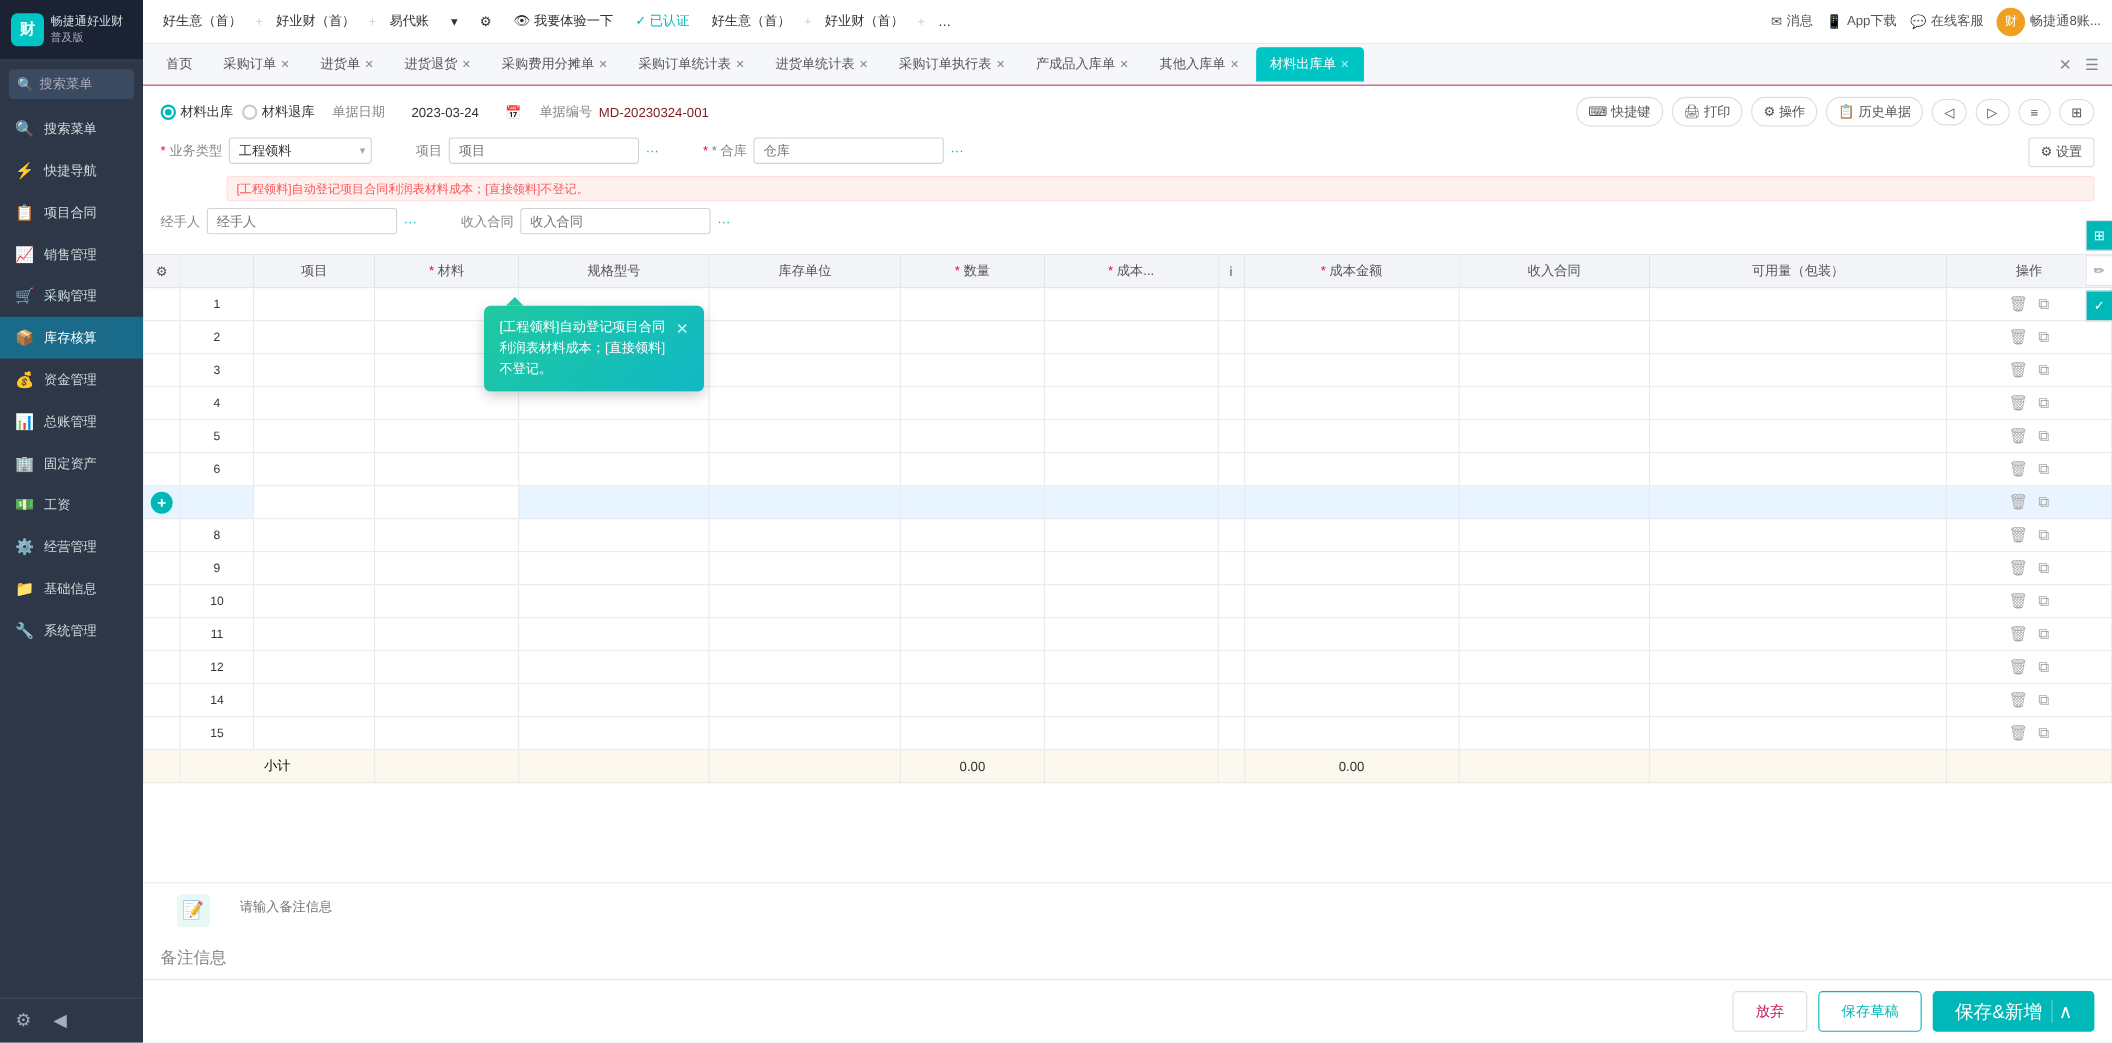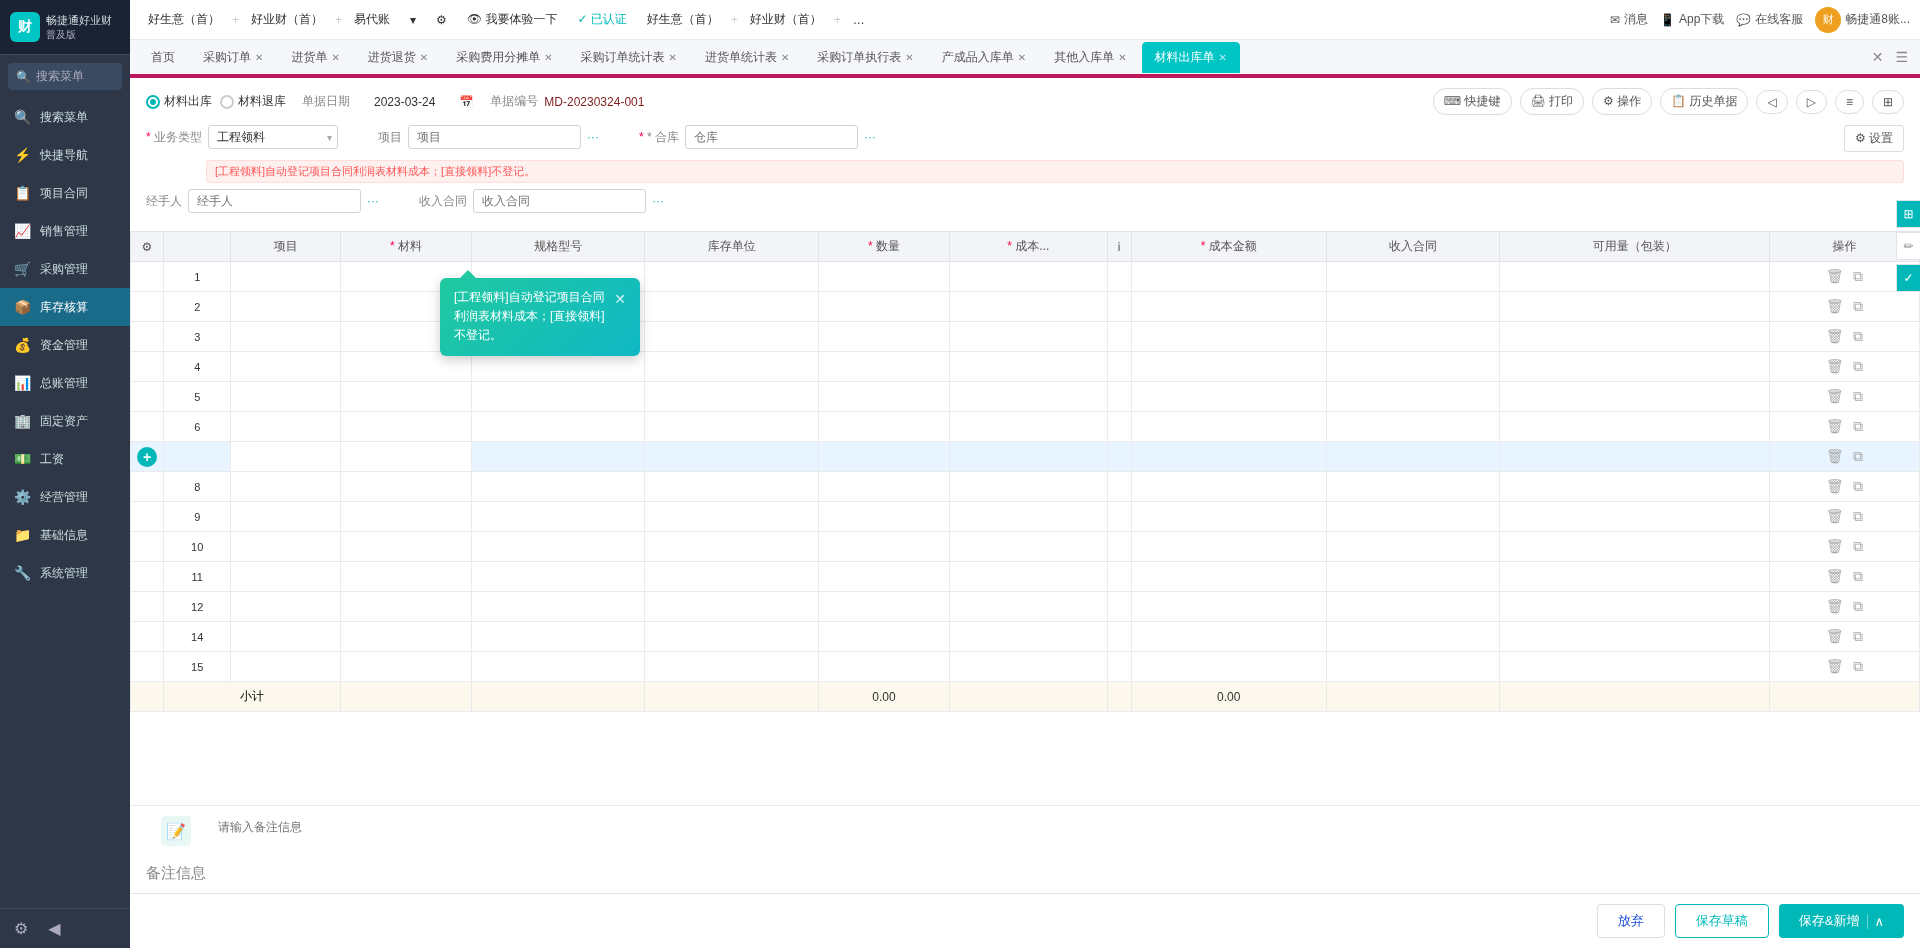--- a/index.html
+++ b/index.html
@@ -97,21 +97,21 @@
     .user-avatar {
       width: 26px; height: 26px; border-radius: 50%;
       background: #f0a020;
       display: flex; align-items: center; justify-content: center;
       font-size: 11px; color: #fff;
     }
 
     
     .tabbar {
       background: #f5f7fa;
-      border-bottom: 4px solid #be185d;
+      border-bottom: 1px solid #be185d;
       display: flex;
       align-items: center;
       padding: 0 8px;
       height: 38px;
       gap: 2px;
       flex-shrink: 0;
       overflow-x: auto;
     }
     .tab {
       padding: 6px 12px;
@@ -364,40 +364,40 @@
       display: flex;
       justify-content: flex-end;
       gap: 10px;
       flex-shrink: 0;
     }
     .btn-discard {
       padding: 7px 20px;
       border: 1px solid #ddd;
       border-radius: 4px;
       background: #fff;
-      color: #1d4ed8;
+      color: #be185d;
       font-size: 13px;
       cursor: pointer;
     }
     .btn-draft {
       padding: 7px 20px;
       border: 1px solid #00b8b8;
       border-radius: 4px;
       background: #fff;
       color: #00b8b8;
       font-size: 13px;
       cursor: pointer;
     }
     .btn-save {
       padding: 7px 20px;
       border: none;
       border-radius: 4px;
       background: #00b8b8;
       color: #fff;
-      font-size: 13px;
+      font-size: 17px;
       cursor: pointer;
       display: flex; align-items: center; gap: 6px;
     }
 
     
     ::-webkit-scrollbar { width: 6px; height: 6px; }
     ::-webkit-scrollbar-track { background: #f1f1f1; }
     ::-webkit-scrollbar-thumb { background: #ccc; border-radius: 3px; }
 
     

